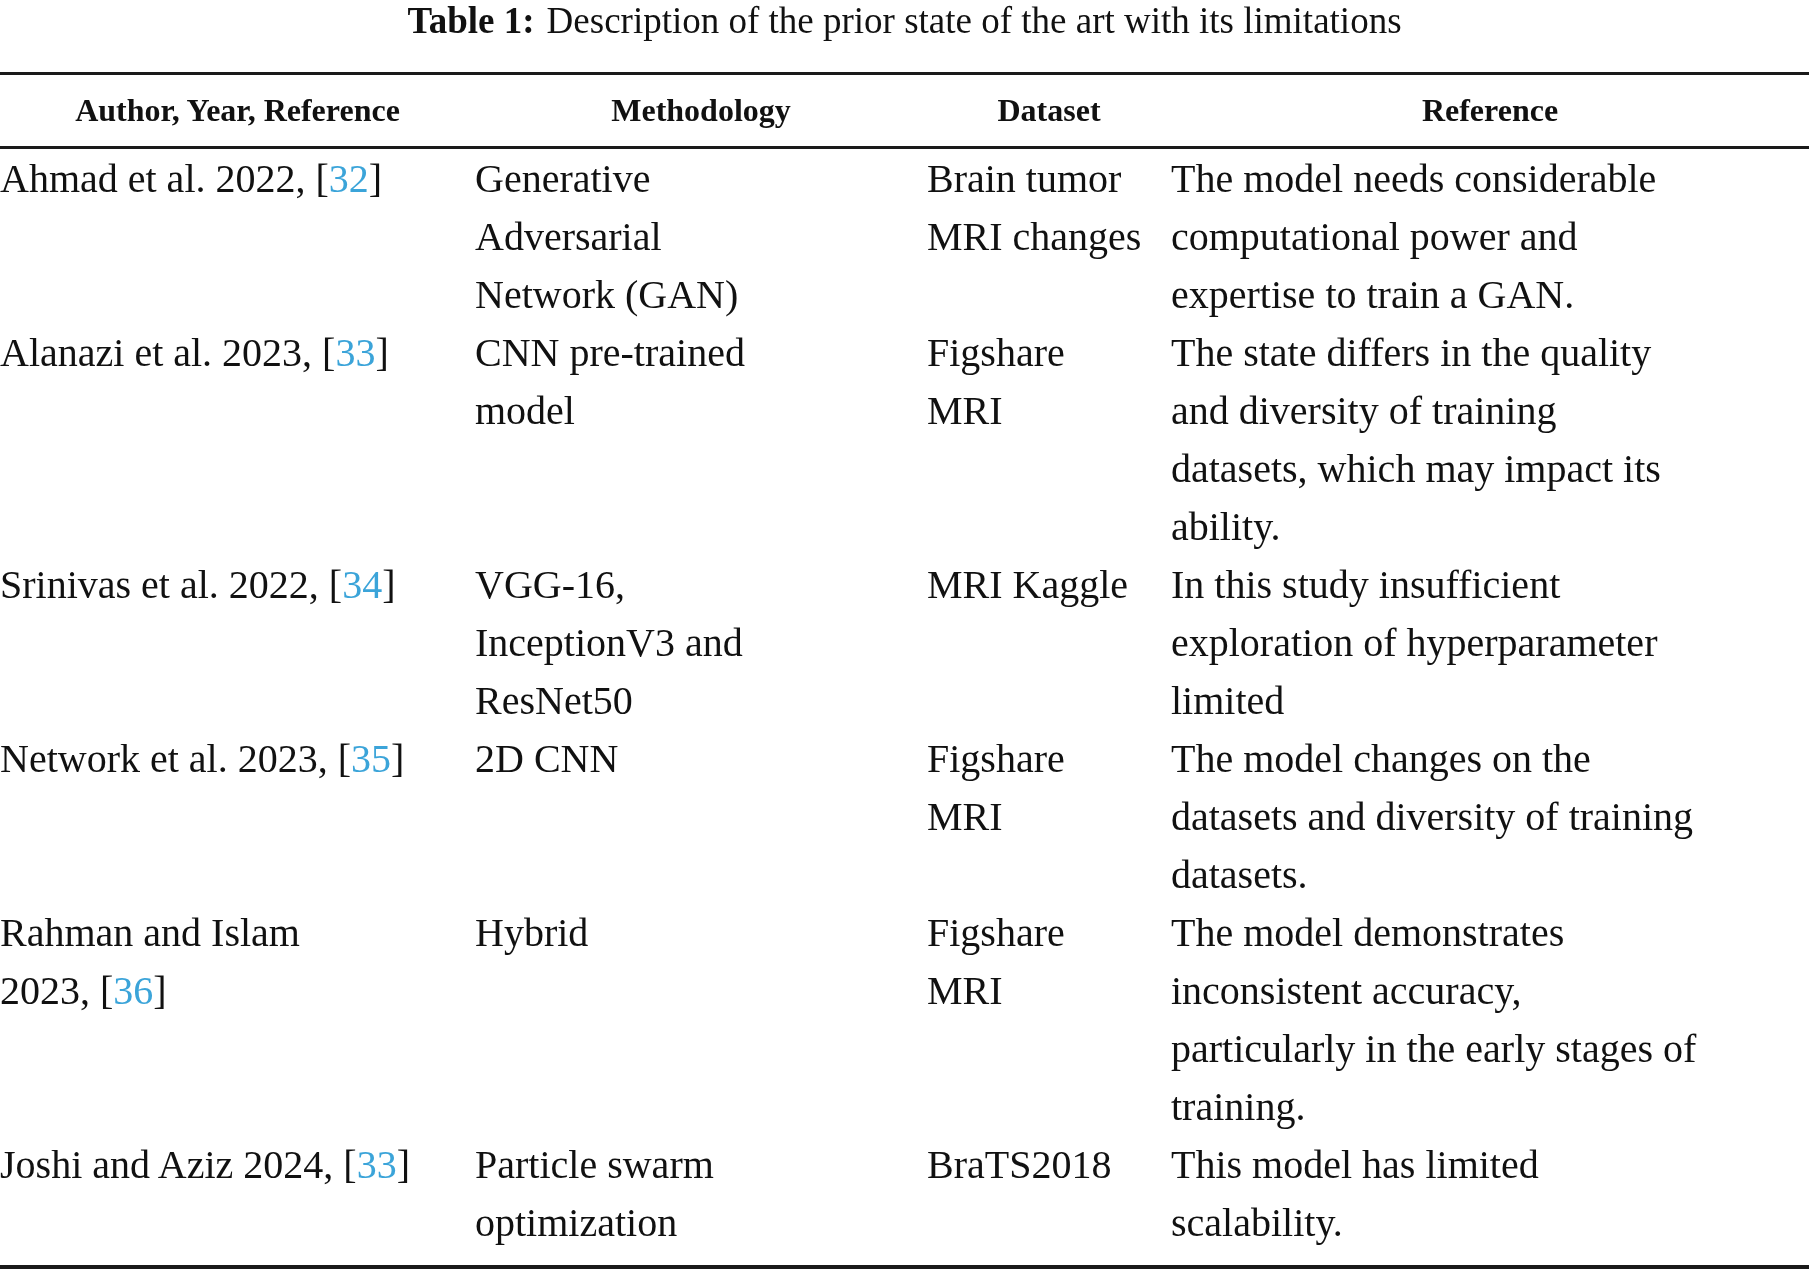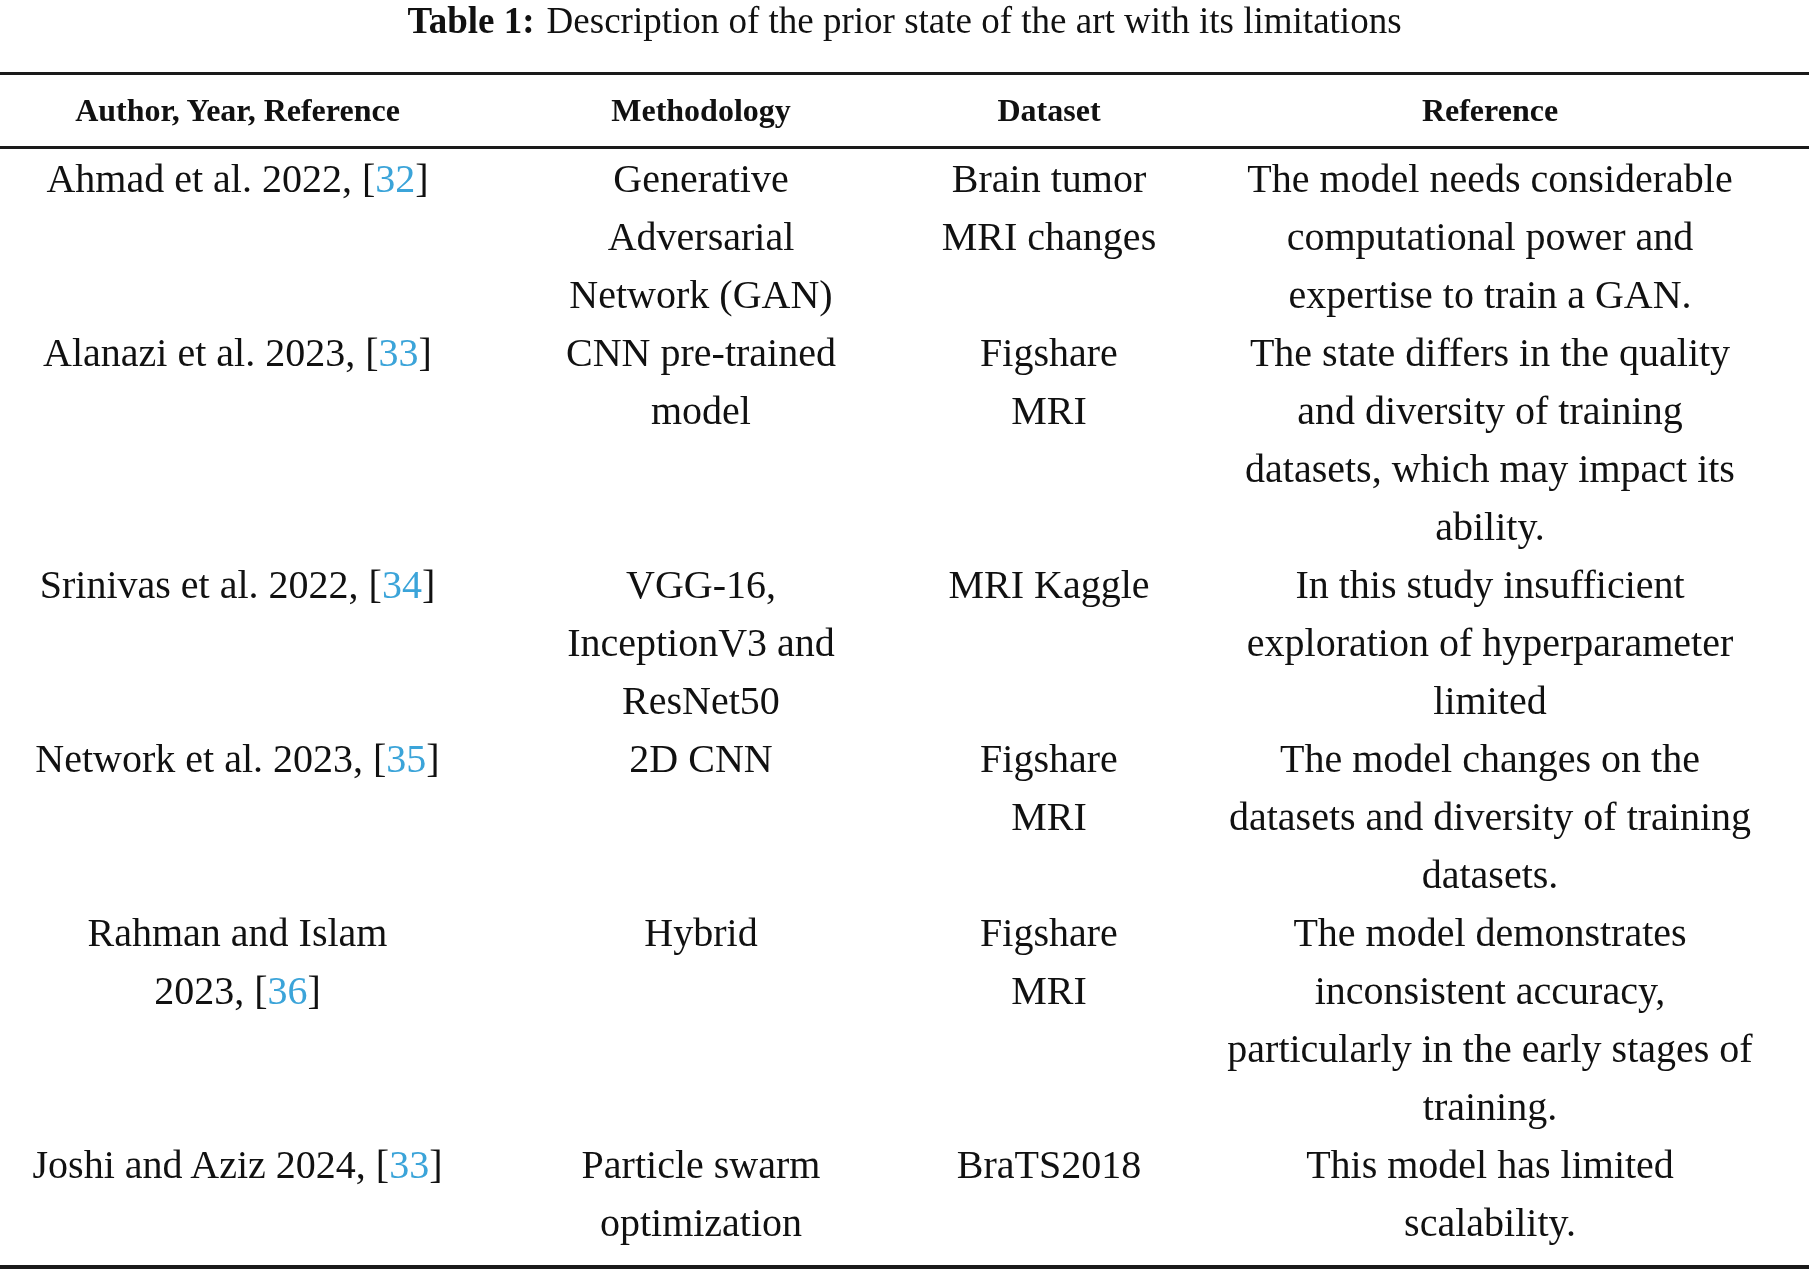--- a/index.html
+++ b/index.html
@@ -24,21 +24,21 @@
   }
   col.c1 { width: 475px; }
   col.c2 { width: 452px; }
   col.c3 { width: 244px; }
   col.c4 { width: 638px; }
   th {
     font-weight: bold; height: 71px; padding: 0; 
     vertical-align: middle; font-size: 32px;
   }
   td {
-    text-align: center; vertical-align: top; padding: 0;
+    text-align: left; vertical-align: top; padding: 0;
     line-height: 58px;
   }
   tbody tr:first-child td { padding-top: 4px; }
   .ref-link { color: #3ba4d9; text-decoration: none; }
 </style>
 </head>
 <body>
 
 <div class="caption">
   <span class="label">Table 1:</span><span>Description of the prior state of the art with its limitations</span>

